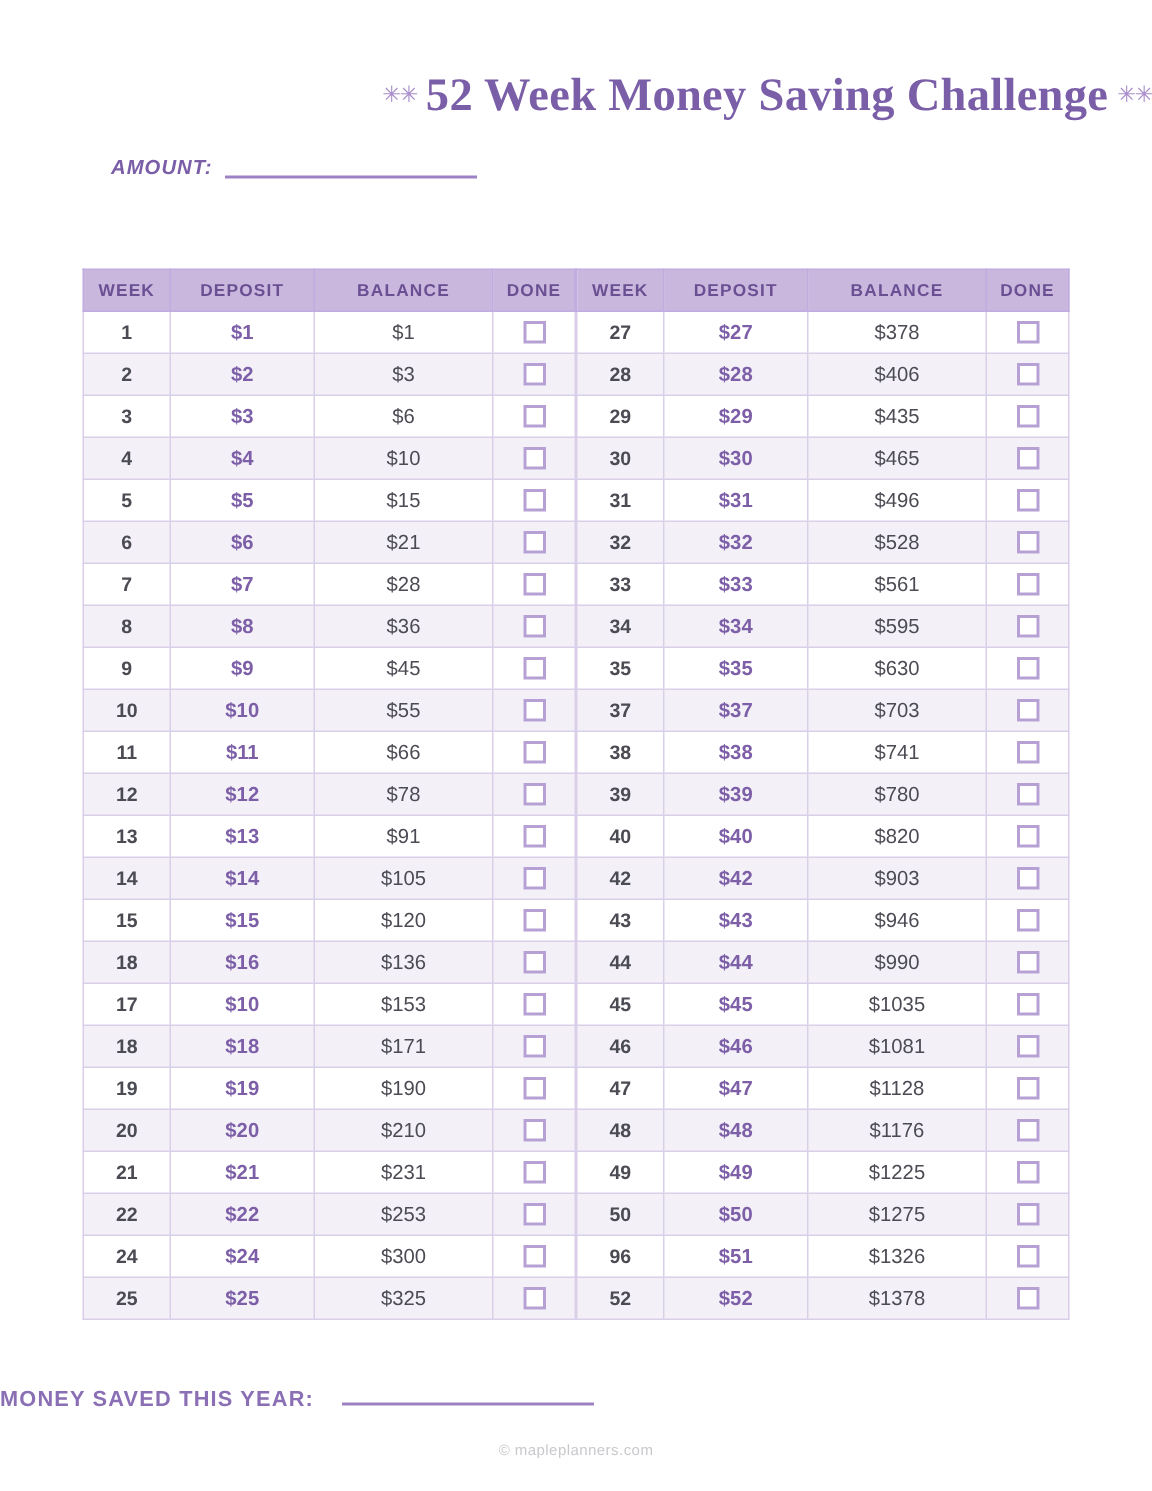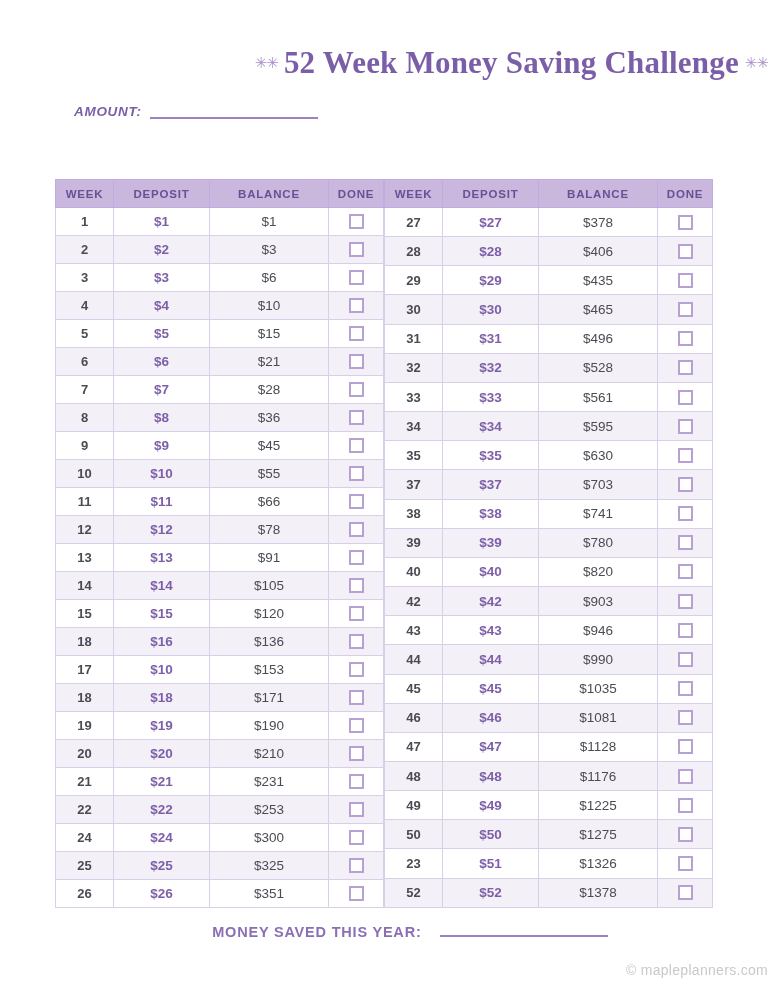--- a/index.html
+++ b/index.html
@@ -142,43 +142,43 @@
     box-sizing: border-box;
     vertical-align: middle;
   }
 
   
   .footer-line {
     position: absolute;
     top: 922px;
     left: 0;
     width: 608px;
-    text-align: right;
+    text-align: left;
     white-space: nowrap;
   }
   .footer-label {
     font-size: 14.5px;
     font-weight: bold;
     color: #8a6fb5;
     letter-spacing: 0.8px;
   }
   .footer-rule {
     display: inline-block;
     width: 168px;
     border-bottom: 2px solid #9c82c4;
     margin-left: 14px;
     height: 13px;
   }
   .credit {
     position: absolute;
     top: 962px;
     left: 0;
     width: 768px;
-    text-align: right;
-    font-size: 14px;
+    text-align: center;
+    font-size: 10px;
     color: #c9c9cd;
     letter-spacing: 0.3px;
   }
 </style>
 </head>
 <body>
 
 <div class="page">
 
   <div class="title-row">
@@ -347,26 +347,20 @@
             <td class="deposit">$24</td>
             <td class="balance">$300</td>
             <td class="done"><span class="checkbox"></span></td>
           </tr>
           <tr>
             <td class="week">25</td>
             <td class="deposit">$25</td>
             <td class="balance">$325</td>
             <td class="done"><span class="checkbox"></span></td>
           </tr>
-          <tr>
-            <td class="week">26</td>
-            <td class="deposit">$26</td>
-            <td class="balance">$351</td>
-            <td class="done"><span class="checkbox"></span></td>
-          </tr>
         </tbody>
     </table>
 
     <table class="sheet">
       <colgroup>
         <col class="c-week">
           <col class="c-deposit">
           <col class="c-balance">
           <col class="c-done">
       </colgroup>
@@ -505,21 +499,21 @@
             <td class="balance">$1225</td>
             <td class="done"><span class="checkbox"></span></td>
           </tr>
           <tr>
             <td class="week">50</td>
             <td class="deposit">$50</td>
             <td class="balance">$1275</td>
             <td class="done"><span class="checkbox"></span></td>
           </tr>
           <tr>
-            <td class="week">23</td>
+            <td class="week">96</td>
             <td class="deposit">$51</td>
             <td class="balance">$1326</td>
             <td class="done"><span class="checkbox"></span></td>
           </tr>
           <tr>
             <td class="week">52</td>
             <td class="deposit">$52</td>
             <td class="balance">$1378</td>
             <td class="done"><span class="checkbox"></span></td>
           </tr>

